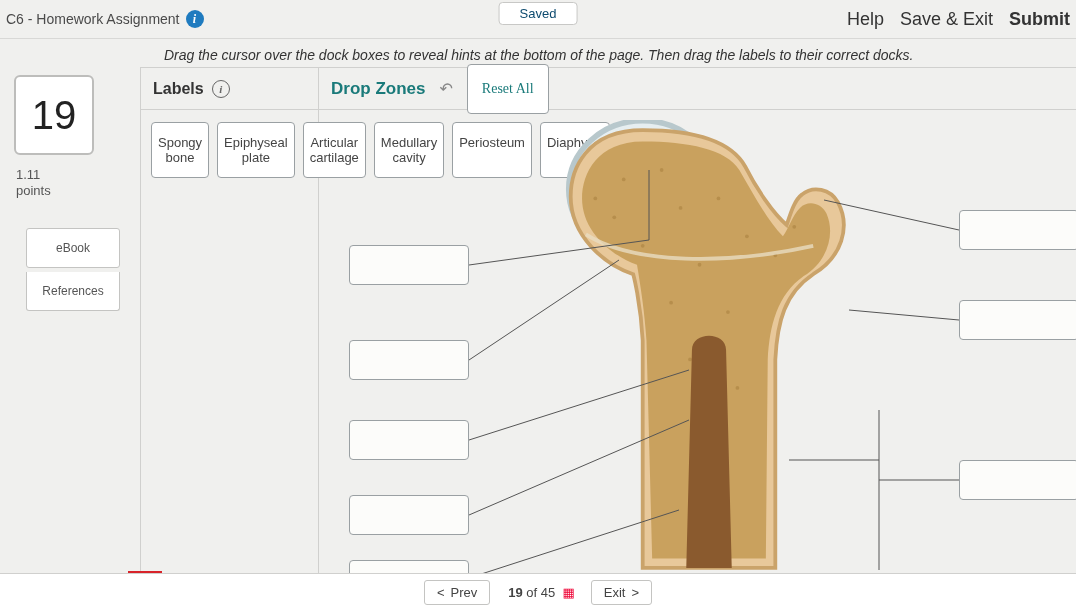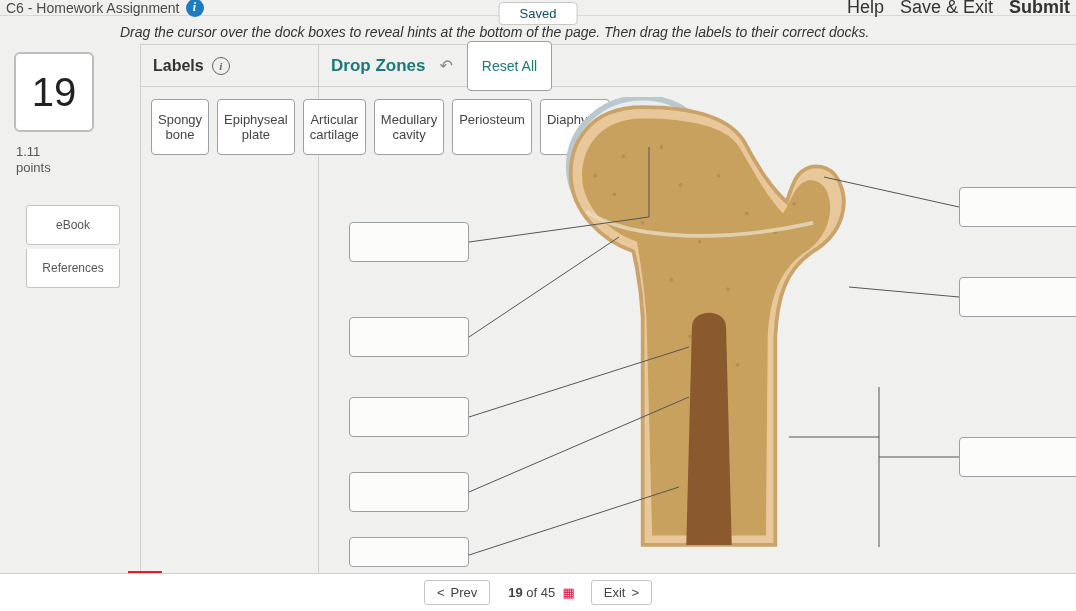--- a/index.html
+++ b/index.html
@@ -1,28 +1,28 @@
 <!DOCTYPE html>
 <html><head>
 <meta charset="utf-8">
 <style>
   * { box-sizing: border-box; }
   html, body { margin:0; padding:0; width:1076px; height:611px; font-family: Arial, Helvetica, sans-serif; background:#000; color:#333; }
   .screen { width:1076px; height:611px; background:#f0f0ee; position:relative; overflow:hidden; }
 
   
-  .topbar { height:16px; display:flex; align-items:center; padding:0 6px; border-bottom:1px solid #d8d8d6; font-size:14px; color:#4a4a4a; }
+  .topbar { height:39px; display:flex; align-items:center; padding:0 6px; border-bottom:1px solid #d8d8d6; font-size:14px; color:#4a4a4a; }
   .topbar .title { font-weight:500; }
   .info-circle { width:18px; height:18px; border-radius:50%; background:#1f7bbf; color:#fff; font-family:Georgia,serif; font-style:italic; font-weight:bold; display:inline-flex; align-items:center; justify-content:center; font-size:12px; margin-left:6px; }
   .saved-pill { position:absolute; left:50%; transform:translateX(-50%); top:2px; background:#fff; border:1px solid #c8c8c6; border-radius:4px; padding:3px 20px; font-size:13px; color:#0c4a6e; }
   .top-actions { margin-left:auto; display:flex; gap:16px; font-size:18px; }
   .top-actions .act { color:#333; cursor:pointer; }
   .top-actions .submit { font-weight:bold; }
 
-  .instructions { padding:8px 8px 4px 120px; font-size:14px; font-style:italic; color:#333; }
+  .instructions { padding:8px 8px 4px 120px; font-size:14px; font-style:italic; color:#333;margin-left:44px; }
 
   .body { display:flex; height:calc(100% - 28px - 30px); }
 
   
   .sidebar { width:140px; padding:8px 4px 0 10px; }
   .qbox { width:80px; height:80px; border:2px solid #bdbdbb; border-radius:6px; background:#fff; display:flex; align-items:center; justify-content:center; font-size:40px; color:#222; font-weight:400; margin:0 auto 12px 4px; }
   .pts { font-size:13px; color:#555; margin:8px 0 6px 6px; line-height:1.2; }
   .sidebtn { border:1px solid #c4c4c2; border-radius:3px; background:#fff; font-size:12px; color:#555; padding:12px 0; text-align:center; margin:4px 16px 0 16px; cursor:pointer; }
   .sidebtn + .sidebtn { border-top:none; border-top-left-radius:0; border-top-right-radius:0; }
   .sidebtn:first-of-type { border-bottom-left-radius:0; border-bottom-right-radius:0; }
@@ -32,21 +32,21 @@
   .labels-col { width:178px; border-right:1px solid #d0d0ce; }
   .labels-header { height:42px; display:flex; align-items:center; padding:0 12px; gap:8px; border-bottom:1px solid #d0d0ce; font-weight:bold; font-size:16px; color:#333; }
   .info-outline { width:18px; height:18px; border:1.5px solid #666; border-radius:50%; display:inline-flex; align-items:center; justify-content:center; font-family:Georgia,serif; font-style:italic; font-size:11px; color:#666; }
   .labels-list { padding:12px 10px; display:flex; flex-direction:row; gap:8px; }
   .label-chip { border:1px solid #9aa0a3; border-radius:4px; background:#fff; padding:12px 6px; font-size:13px; color:#444; text-align:center; cursor:grab; }
 
   .dropzone-col { flex:1; position:relative; }
   .dz-header { height:42px; display:flex; align-items:center; padding:0 12px; gap:14px; border-bottom:1px solid #d0d0ce; }
   .dz-title { font-weight:bold; font-size:17px; color:#1a7a7a; }
   .arrow-back { color:#888; font-size:16px; cursor:pointer; }
-  .reset-btn { border:1px solid #9aa0a3; border-radius:4px; background:#fff; padding:16px 14px; font-size:14px; color:#1a7a7a; cursor:pointer; }
+  .reset-btn { border:1px solid #9aa0a3; border-radius:4px; background:#fff; padding:16px 14px; font-size:14px; color:#1a7a7a; cursor:pointer;font-family:Liberation Serif, serif; }
 
   .canvas { position:absolute; top:42px; left:0; right:0; bottom:0; }
   .dock { position:absolute; width:120px; height:40px; border:1.5px solid #9aa0a3; border-radius:4px; background:#fcfcfa; }
 
   
   .footer { position:absolute; bottom:0; left:0; right:0; height:38px; background:#fff; border-top:1px solid #d0d0ce; display:flex; align-items:center; justify-content:center; gap:18px; font-size:13px; color:#444; }
   .footer .navbtn { border:1px solid #c4c4c2; border-radius:3px; padding:4px 12px; cursor:pointer; display:flex; align-items:center; gap:6px; background:#fff; }
   .footer .grid { color:#e03; letter-spacing:-2px; }
   .mgh { position:absolute; left:128px; bottom:6px; width:34px; height:34px; background:#d8232a; color:#fff; font-size:8px; font-weight:bold; line-height:1; padding:3px; display:flex; flex-direction:column; justify-content:center; }
 </style>

